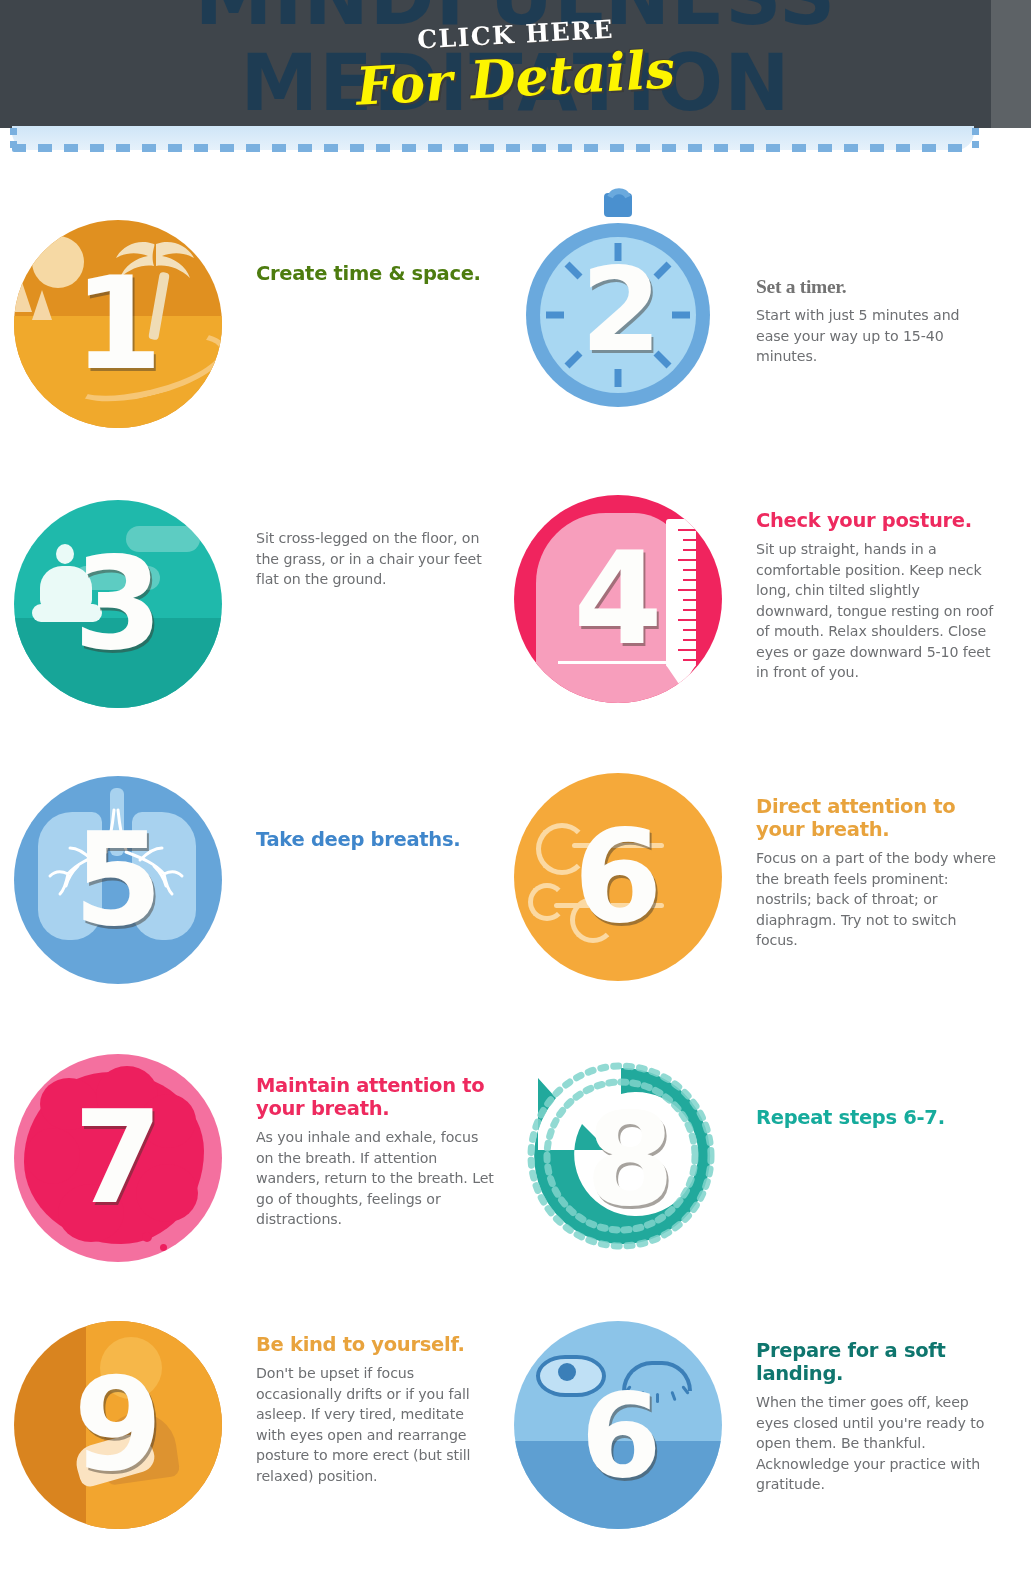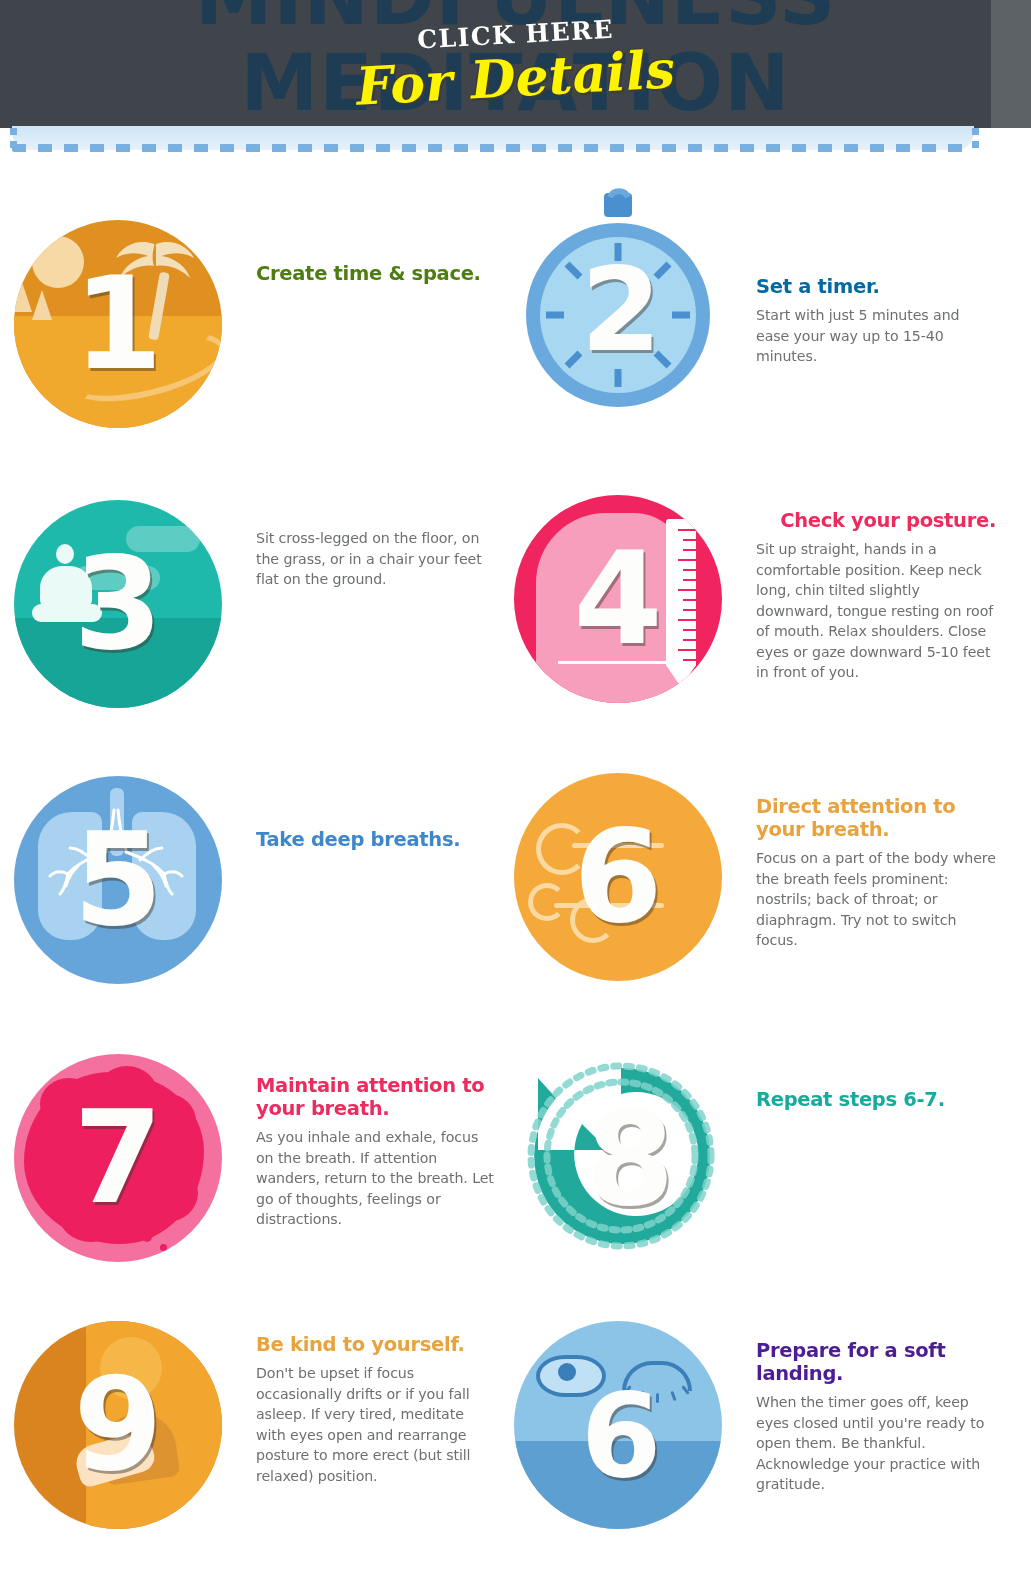--- a/index.html
+++ b/index.html
@@ -252,21 +252,21 @@
             <line x1="158" y1="140" x2="176" y2="140"></line>
             <line x1="53" y1="89" x2="66" y2="102"></line>
             <line x1="142" y1="178" x2="155" y2="191"></line>
             <line x1="53" y1="191" x2="66" y2="178"></line>
             <line x1="142" y1="102" x2="155" y2="89"></line>
           </g>
         </svg>
         <div class="num" style="top:35px;">2</div>
       </div>
       <div class="txt" style="top:100px;">
-        <h3 style="color:#0369a1;">Set a timer.</h3>
+        <h3 style="color:#737373;font-family:Liberation Serif, serif;">Set a timer.</h3>
         <p>Start with just 5 minutes and ease your way up to 15-40 minutes.</p>
       </div>
     </div>
   </div>
 
   <div class="row" style="height:278px;">
 
     <div class="cell left" style="top:60px;">
       <div class="badge b3">
         <div class="grass"></div>
@@ -299,21 +299,21 @@
             <i style="top:90px;"></i>
           <i style="top:100px;width:18px;"></i>
             <i style="top:110px;"></i>
             <i style="top:120px;"></i>
           <i style="top:130px;width:18px;"></i>
             <i style="top:140px;"></i>
         </div>
         <div class="num">4</div>
       </div>
       <div class="txt" style="top:14px;">
-        <h3 style="color:#ee2a5f;text-align:right;">Check your posture.</h3>
+        <h3 style="color:#ee2a5f;">Check your posture.</h3>
         <p>Sit up straight, hands in a comfortable position. Keep neck long, chin tilted slightly downward, tongue resting on roof of mouth. Relax shoulders. Close eyes or gaze downward 5-10 feet in front of you.</p>
       </div>
     </div>
   </div>
 
   <div class="row" style="height:278px;">
 
     <div class="cell left" style="top:58px;">
       <div class="badge b5">
         <div class="trachea"></div>
@@ -375,21 +375,21 @@
 
     <div class="cell right" style="top:50px;">
       <div class="badge b8" style="left:0;width:226px;height:220px;">
         <svg viewBox="0 0 226 220" style="position:absolute;left:0;top:0;width:226px;height:220px;">
           <path d="M113 22 A88 88 0 1 1 48 52 L30 32 L30 104 L100 104 L74 78 A62 62 0 1 0 113 48 Z" fill="#21a99c"></path>
           <circle cx="113" cy="110" r="74" fill="none" stroke="#7fd3cb" stroke-width="7" stroke-dasharray="5 7" stroke-linecap="round" opacity=".85"></circle>
           <circle cx="113" cy="110" r="90" fill="none" stroke="#7fd3cb" stroke-width="7" stroke-dasharray="5 8" stroke-linecap="round" opacity=".85"></circle>
         </svg>
         <div class="num" style="left:18px;top:8px;">8</div>
       </div>
-      <div class="txt" style="top:42px;">
+      <div class="txt" style="top:60px;">
         <h3 style="color:#16ab9c;">Repeat steps 6-7.</h3>
       </div>
     </div>
   </div>
 
   <div class="row" style="height:260px;">
 
     <div class="cell left" style="top:45px;">
       <div class="badge b9">
         <div class="panel"></div>
@@ -411,19 +411,19 @@
         <div class="iris"></div>
         <div class="lid"></div>
         <div class="lash" style="left:112px;top:64px;transform:rotate(38deg);"></div>
         <div class="lash" style="left:126px;top:70px;transform:rotate(20deg);"></div>
         <div class="lash" style="left:142px;top:72px;transform:rotate(0deg);"></div>
         <div class="lash" style="left:158px;top:70px;transform:rotate(-20deg);"></div>
         <div class="lash" style="left:170px;top:64px;transform:rotate(-38deg);"></div>
         <div class="num" style="top:22px;">6</div>
       </div>
       <div class="txt" style="top:18px;">
-        <h3 style="color:#4c1d95;">Prepare for a soft landing.</h3>
+        <h3 style="color:#0f766e;">Prepare for a soft landing.</h3>
         <p>When the timer goes off, keep eyes closed until you're ready to open them. Be thankful. Acknowledge your practice with gratitude.</p>
       </div>
     </div>
   </div>
 
 </div>
 
 </body></html>

